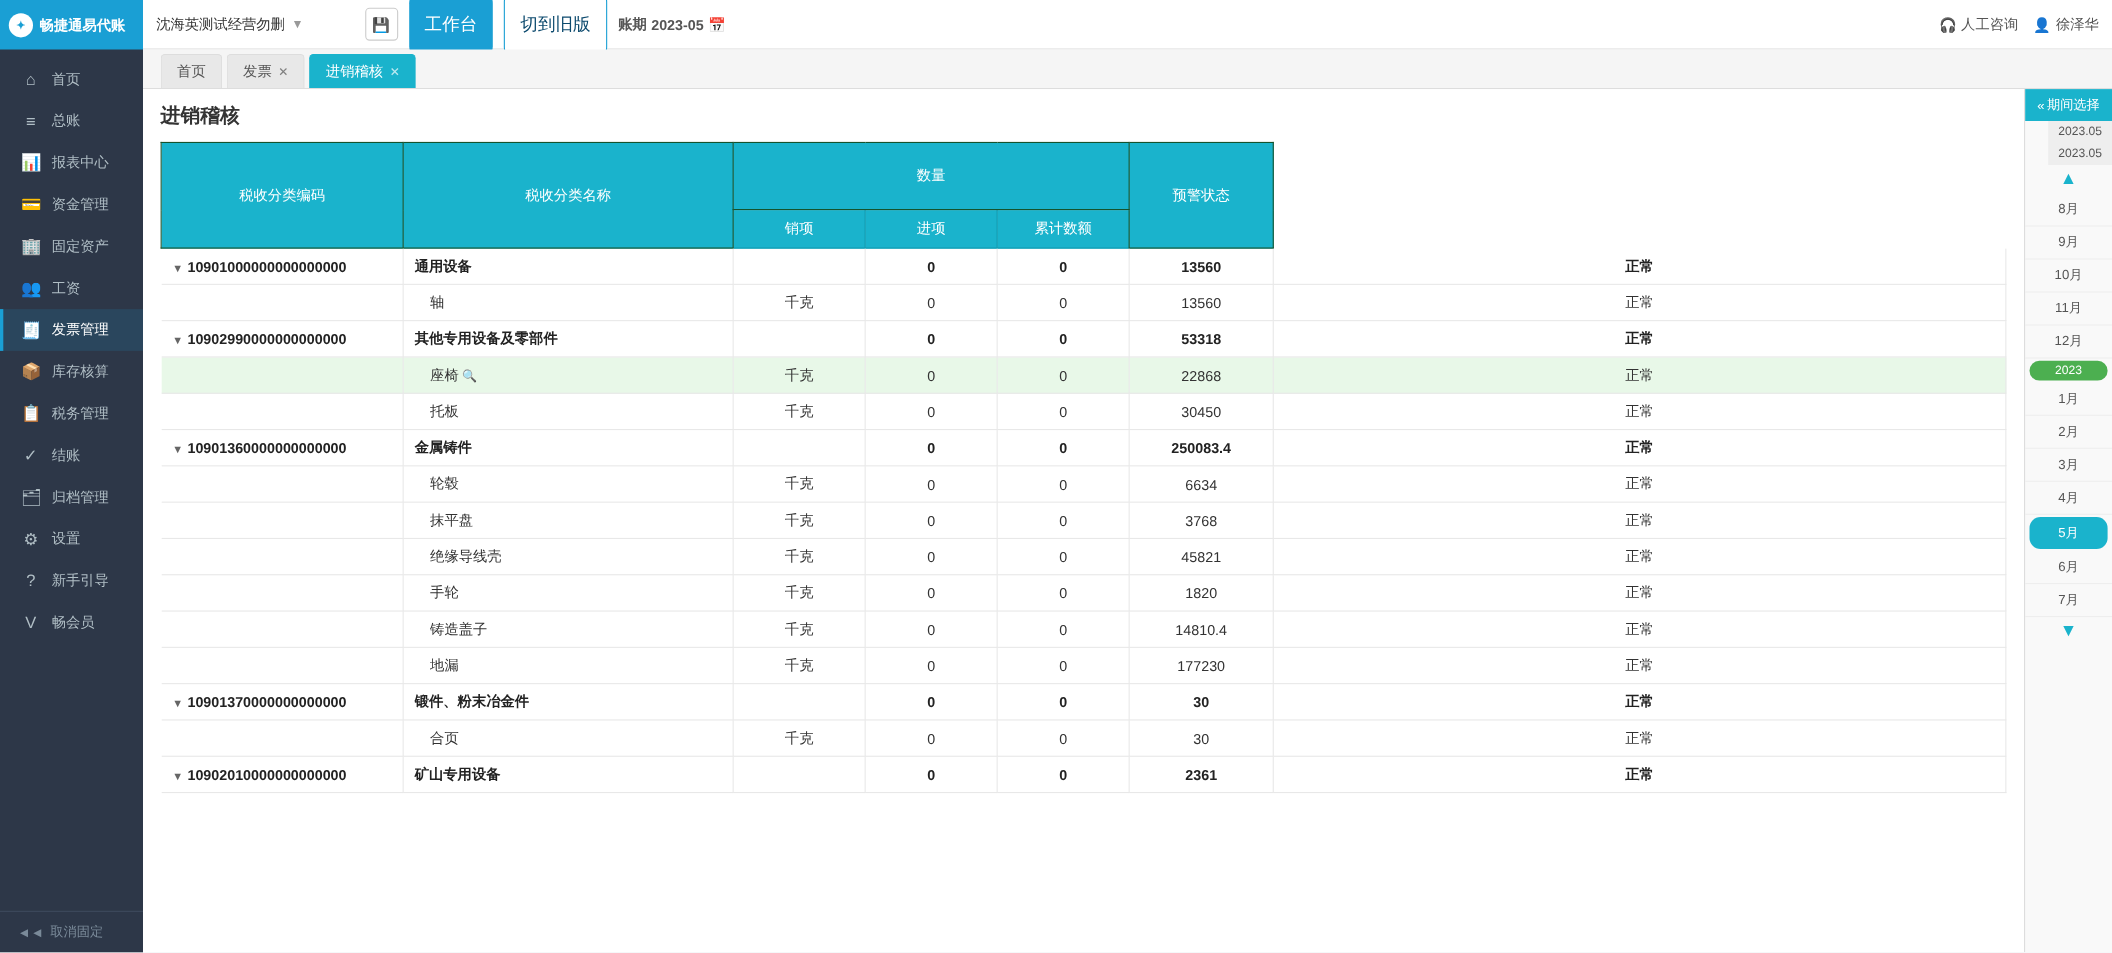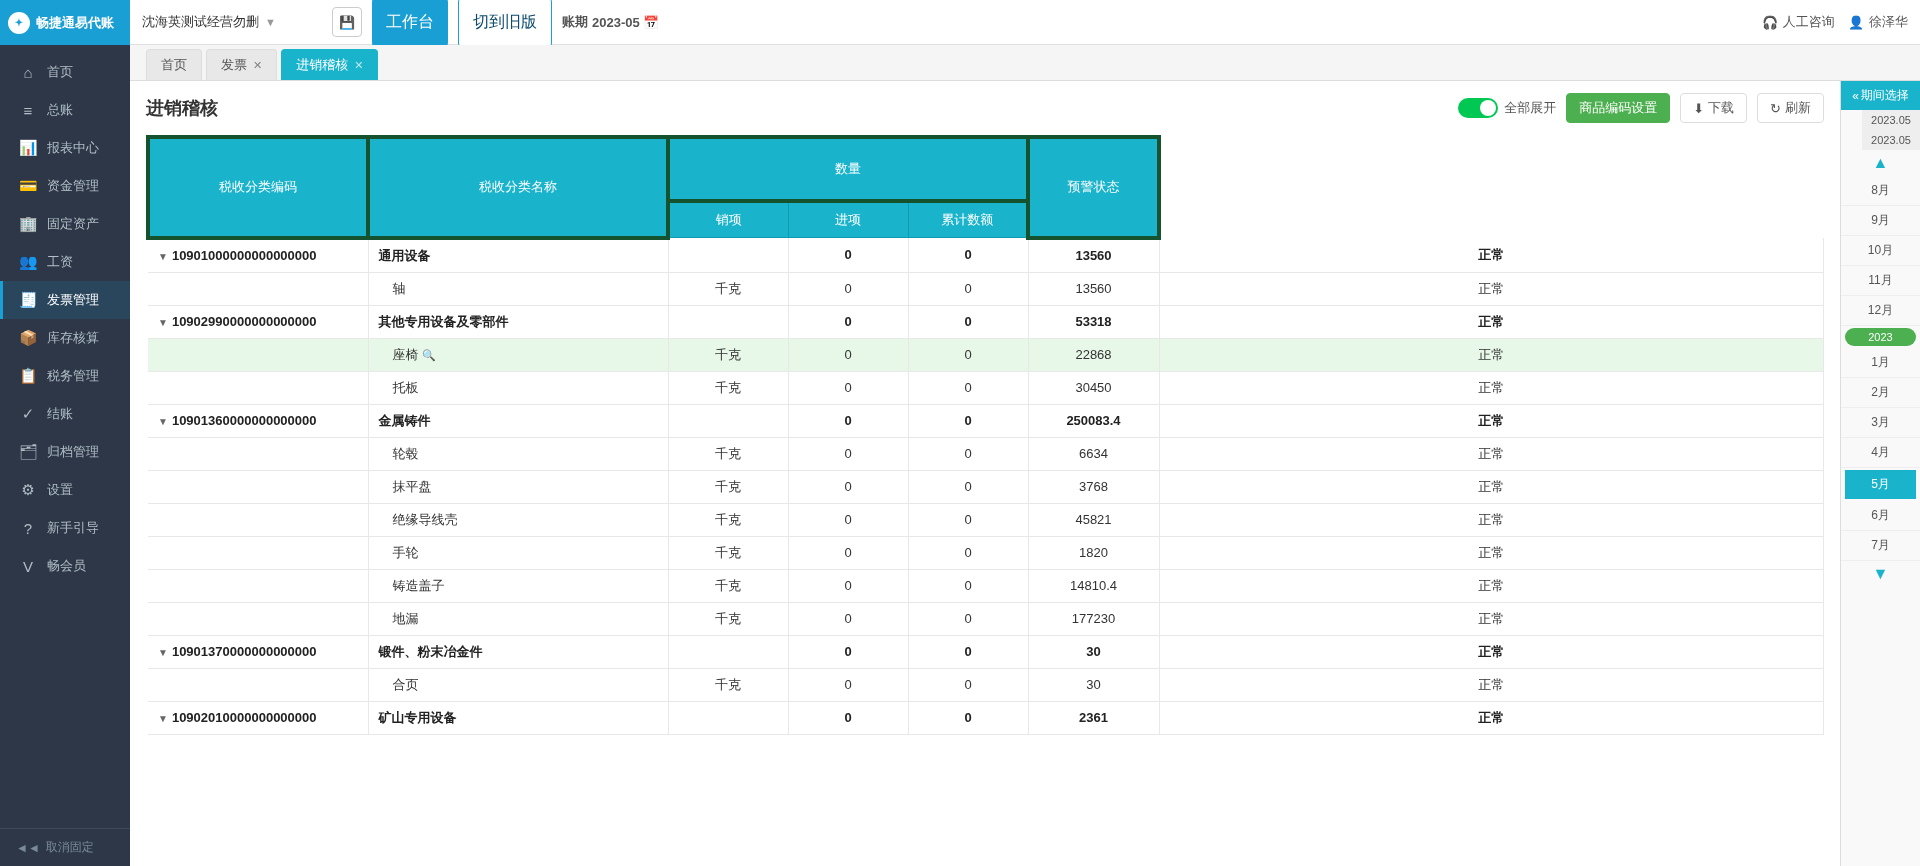--- a/index.html
+++ b/index.html
@@ -212,21 +212,21 @@
     .data-table {
       width: 100%;
       border-collapse: collapse;
       font-size: 13px;
     }
     .data-table thead tr:first-child th {
       background: #1ab3cc;
       color: white;
       padding: 21px 10px;
       text-align: center;
-      border: 4px solid #14532d;
+      border: 1px solid #14532d;
       font-weight: normal;
     }
     .data-table thead tr:last-child th {
       background: #1ab3cc;
       color: white;
       padding: 8px 4px;
       text-align: center;
       border: 1px solid #0e9ab0;
       font-weight: normal;
     }
@@ -273,21 +273,21 @@
       margin-left: 21px;
     }
     .period-item {
       padding: 6px 8px;
       font-size: 12px;
       color: #555;
       cursor: pointer;
       text-align: center;
       border-bottom: 1px solid #eee;
     }
-    .period-item.active { background: #1ab3cc; color: white; border-radius: 0; margin: 2px 4px; border: none; }
+    .period-item.active { background: #1ab3cc; color: white; border-radius: 10px; margin: 2px 4px; border: none; }
     .period-item.year-marker { background: #4caf50; color: white; font-size: 11px; padding: 3px 14px; border-radius: 10px; margin: 2px 4px; border: none; }
     .period-scroll-btn {
       display: flex;
       align-items: center;
       justify-content: center;
       padding: 4px;
       cursor: pointer;
       color: #1ab3cc;
       font-size: 16px;
     }
@@ -405,35 +405,20 @@
         <span>进销稽核</span>
         <span class="tab-close">✕</span>
       </div>
     </div>
 
   <div class="content">
     <div class="page-body">
 
       <div class="page-header">
         <div class="page-title">进销稽核</div>
-        <div class="page-actions">
-          <div class="toggle-label">
-            <div class="toggle-switch"></div>
-            <span>全部展开</span>
-          </div>
-          <button class="action-btn green-btn">商品编码设置</button>
-          <button class="action-btn">
-            <span>⬇</span>
-            <span>下载</span>
-          </button>
-          <button class="action-btn">
-            <span>↻</span>
-            <span>刷新</span>
-          </button>
-        </div>
       </div>
 
       <table class="data-table">
         <thead>
           <tr>
             <th rowspan="2" style="width:220px;margin-left:24px;">税收分类编码</th>
             <th rowspan="2" style="width:300px;">税收分类名称</th>
             <th colspan="3">数量</th>
             <th rowspan="2" style="width:131px;">预警状态</th>
           </tr>

